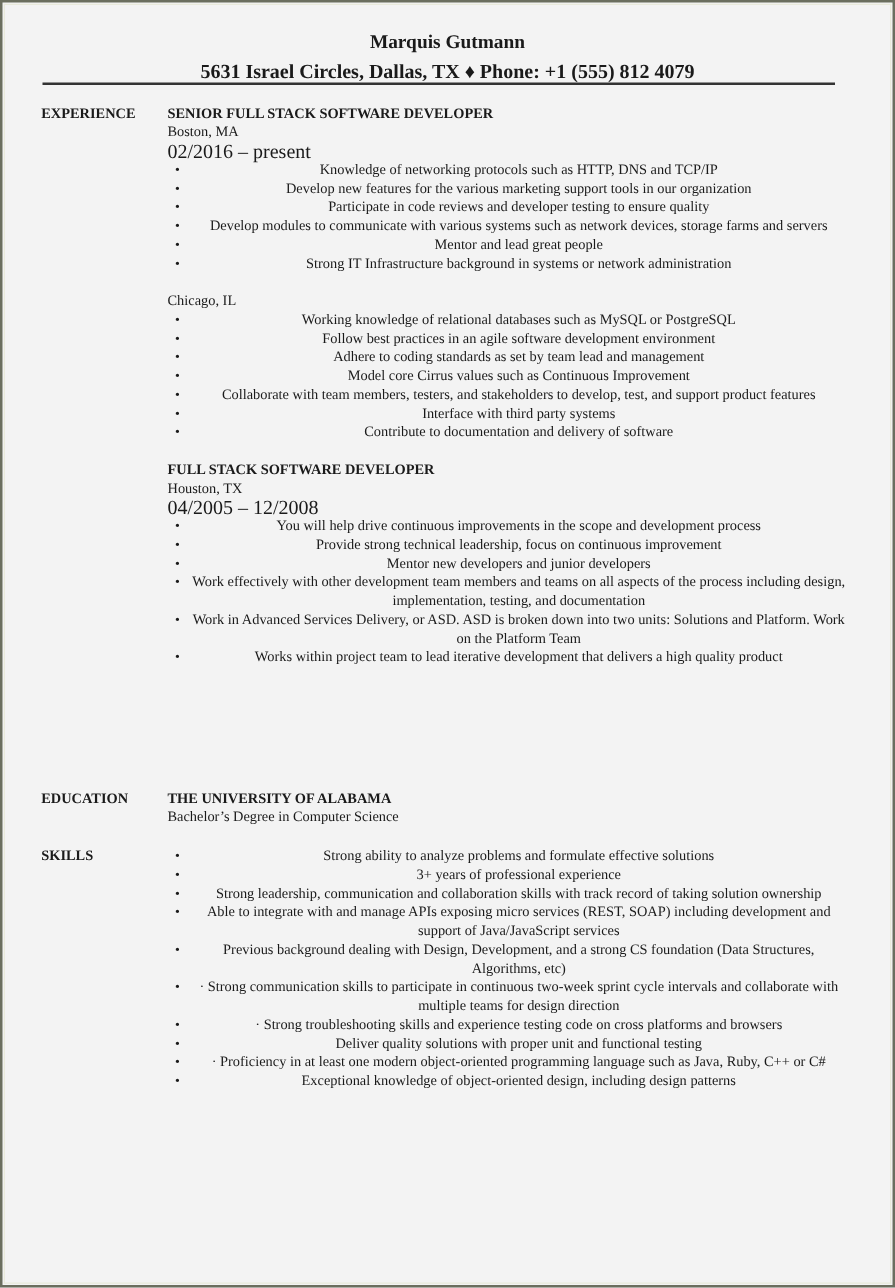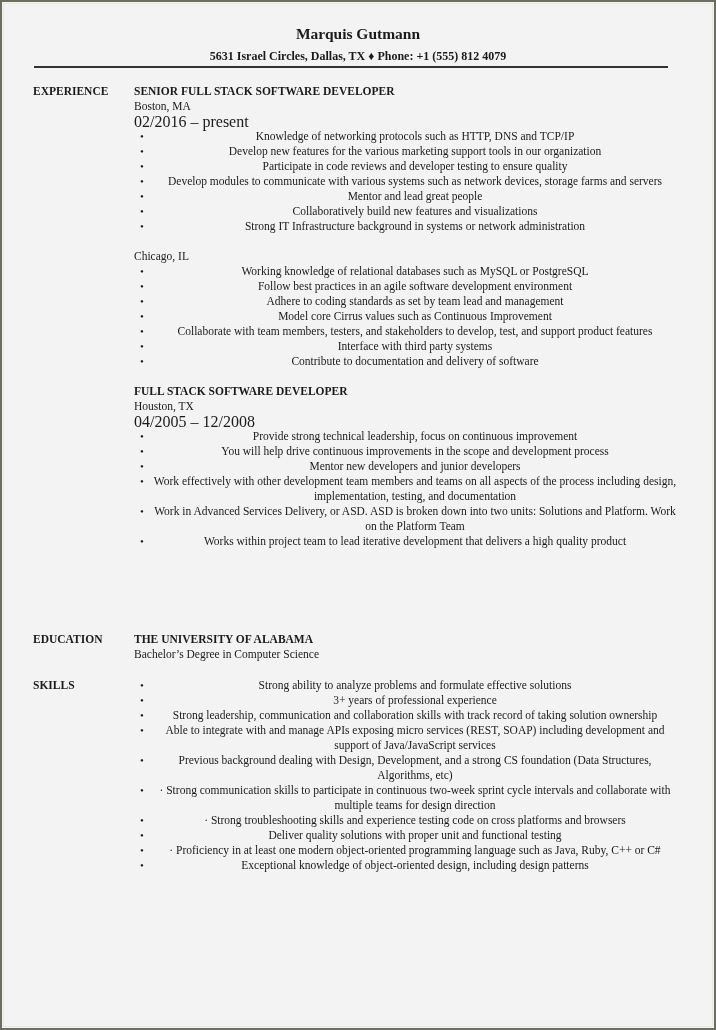--- a/index.html
+++ b/index.html
@@ -20,21 +20,21 @@
     border: 1px solid #e9eadb;
     pointer-events: none;
   }
   .page { position: absolute; left: 0; top: 0; width: 716px; height: 1030px; }
   .name {
     position: absolute; top: 25px; left: 0; width: 716px; text-align: center;
     font-size: 15.5px; font-weight: bold; letter-spacing: 0;
   }
   .contact {
     position: absolute; top: 49px; left: 0; width: 716px; text-align: center;
-    font-size: 12px; font-weight: bold;
+    font-size: 16px; font-weight: bold;
   }
   .rule {
     position: absolute; left: 34px; top: 66px; width: 634px; height: 2px; background: #333;
   }
   .section { position: absolute; left: 0; width: 716px; }
   .section-label {
     position: absolute; left: 33px; top: 0;
     font-size: 11.5px; font-weight: bold; line-height: 15px;
   }
   .section-body { position: absolute; left: 134px; top: 0; width: 545px; }
@@ -68,21 +68,20 @@
       <div class="job">
         <div class="job-title">SENIOR FULL STACK SOFTWARE DEVELOPER</div>
         <div class="job-loc">Boston, MA</div>
         <div class="job-dates">02/2016 – present</div>
         <ul class="bullets">
           <li>Knowledge of networking protocols such as HTTP, DNS and TCP/IP</li>
           <li>Develop new features for the various marketing support tools in our organization</li>
           <li>Participate in code reviews and developer testing to ensure quality</li>
           <li>Develop modules to communicate with various systems such as network devices, storage farms and servers</li>
           <li>Mentor and lead great people</li>
-          <li>Collaboratively build new features and visualizations</li>
           <li>Strong IT Infrastructure background in systems or network administration</li>
         </ul>
       </div>
 
       <div class="job">
         <div class="job-loc">Chicago, IL</div>
         <ul class="bullets">
           <li>Working knowledge of relational databases such as MySQL or PostgreSQL</li>
           <li>Follow best practices in an agile software development environment</li>
           <li>Adhere to coding standards as set by team lead and management</li>
@@ -91,22 +90,22 @@
           <li>Interface with third party systems</li>
           <li>Contribute to documentation and delivery of software</li>
         </ul>
       </div>
 
       <div class="job">
         <div class="job-title">FULL STACK SOFTWARE DEVELOPER</div>
         <div class="job-loc">Houston, TX</div>
         <div class="job-dates">04/2005 – 12/2008</div>
         <ul class="bullets">
+          <li>You will help drive continuous improvements in the scope and development process</li>
           <li>Provide strong technical leadership, focus on continuous improvement</li>
-          <li>You will help drive continuous improvements in the scope and development process</li>
           <li>Mentor new developers and junior developers</li>
           <li>Work effectively with other development team members and teams on all aspects of the process including design, implementation, testing, and documentation</li>
           <li>Work in Advanced Services Delivery, or ASD. ASD is broken down into two units: Solutions and Platform. Work on the Platform Team</li>
           <li>Works within project team to lead iterative development that delivers a high quality product</li>
         </ul>
       </div>
 
     </div>
   </div>
 

